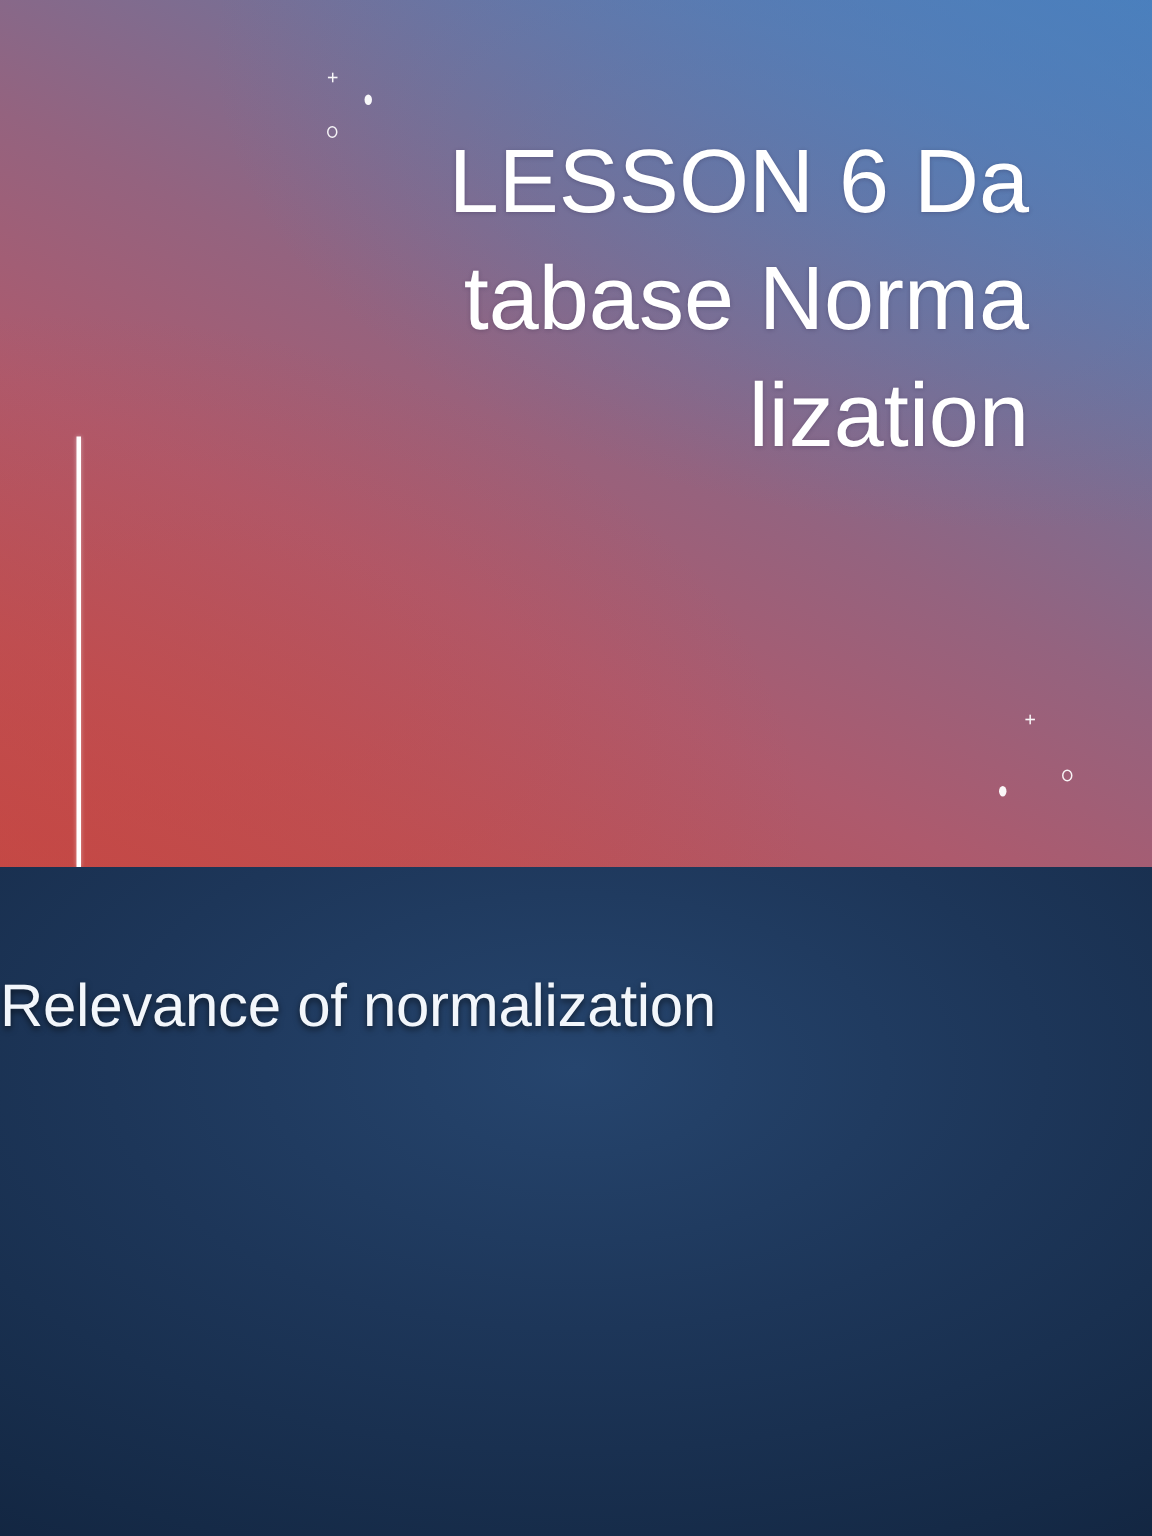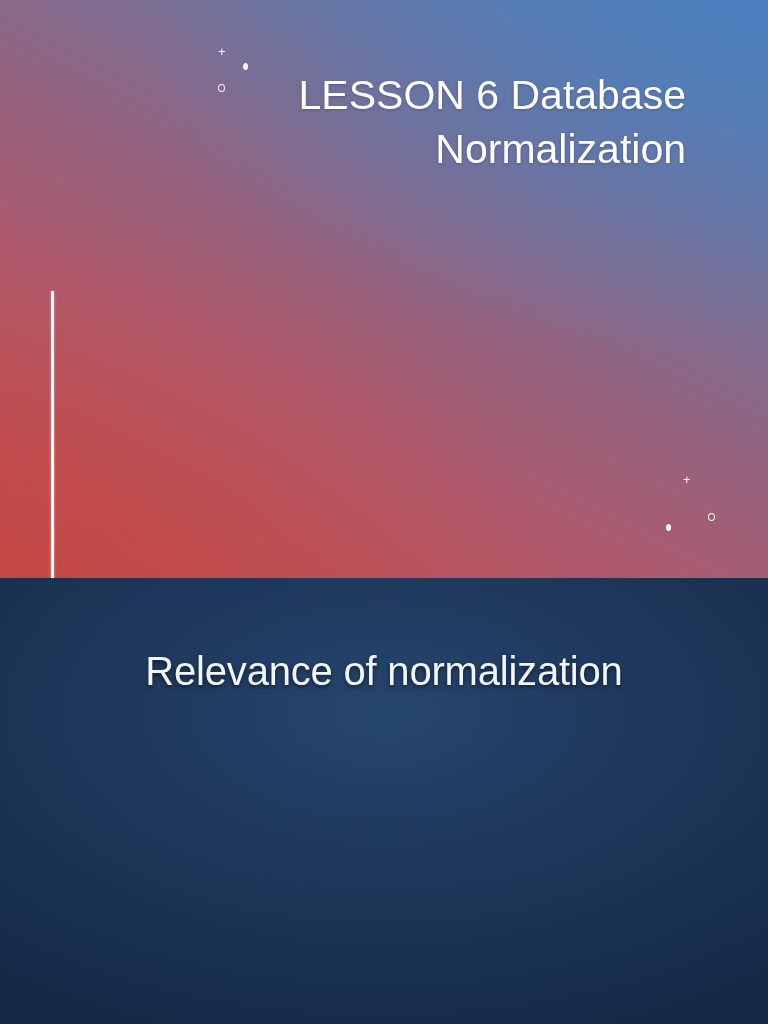--- a/index.html
+++ b/index.html
@@ -47,21 +47,21 @@
     pointer-events: none;
   }
 
   .title-block {
     position: absolute;
     left: 296px;
     top: 42px;
     width: 390px;
     text-align: right;
     color: #ffffff;
-    font-size: 41px;
+    font-size: 60px;
     line-height: 1.30;
     font-weight: 400;
     letter-spacing: 0px;
     word-break: break-all;
     text-shadow: 0 1px 3px rgba(40,30,60,0.28);
   }
 
   .vbar {
     position: absolute;
     left: 51px;
@@ -103,21 +103,21 @@
     overflow: hidden;
     background:
       radial-gradient(135% 130% at 50% 30%, #26456e 0%, #1d3659 30%, #152a47 58%, #0f1f38 80%, #0b1730 100%);
   }
 
   .content-title {
     position: absolute;
     left: 0;
     top: 38px;
     width: 768px;
-    text-align: center;
+    text-align: left;
     color: #f2f6fb;
     font-size: 40px;
     font-weight: 400;
     letter-spacing: -0.2px;
     text-shadow: 0 2px 4px rgba(0,0,0,0.55);
   }
 </style>
 </head>
 <body>
 

